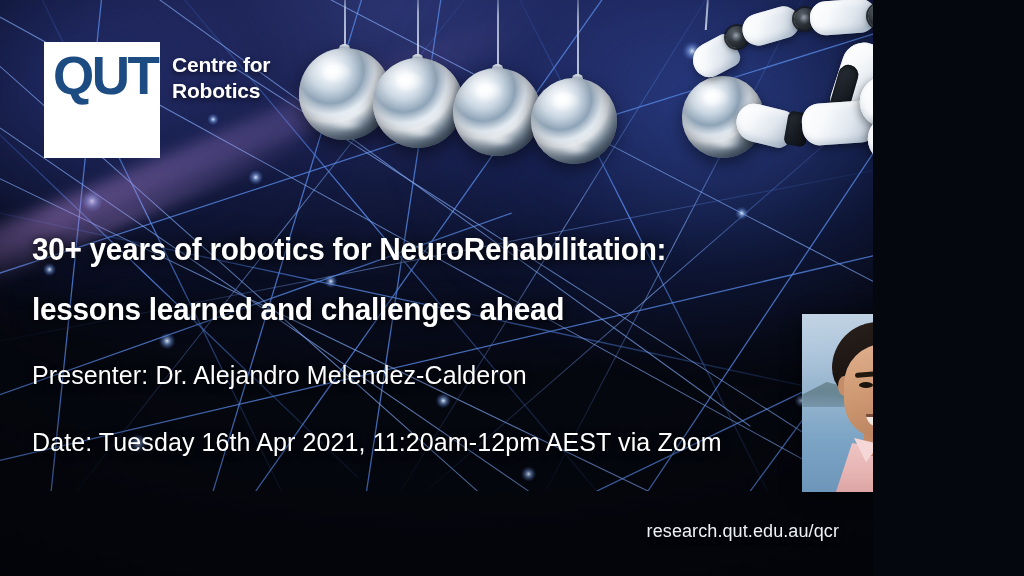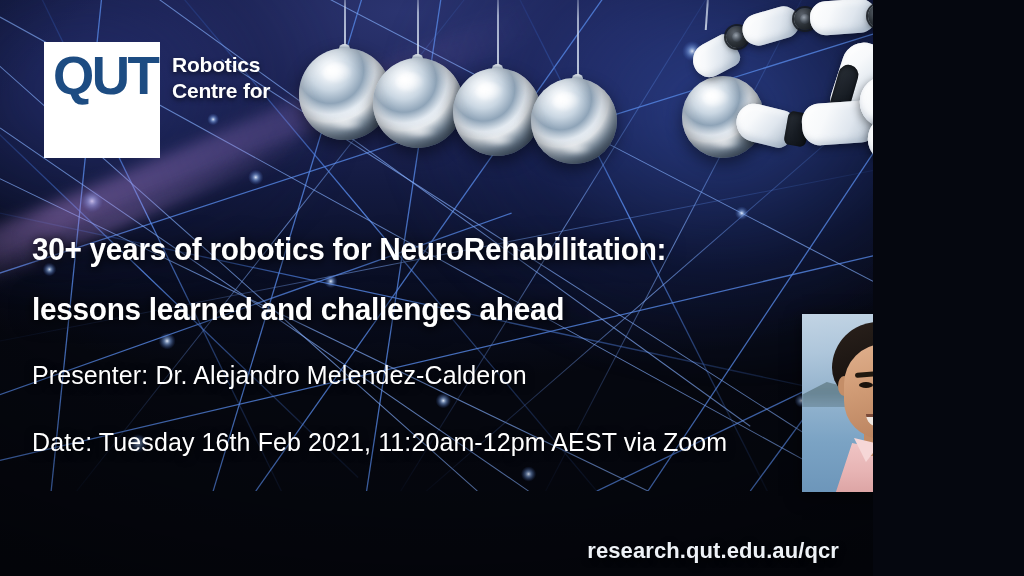--- a/index.html
+++ b/index.html
@@ -188,24 +188,24 @@
     font-weight:normal;
     letter-spacing:.1px;
     white-space:nowrap;
     text-shadow:0 2px 8px rgba(0,0,0,.8);
   }
   .line-presenter { top:361px;text-align:center; }
   .line-date      { top:428px; }
   .line-register  { top:491px; }
 
   .site-url {
-    position:absolute; right:34px; top:538px;
+    position:absolute; right:34px; top:521px;
     color:#eef2f7;
-    font-size:22px;
-    font-weight:bold;
+    font-size:18px;
+    font-weight:normal;
     letter-spacing:.1px;
     white-space:nowrap;
     text-shadow:0 2px 7px rgba(0,0,0,.8);
   }
 
   
   .headshot {
     position:absolute;
     left:802px; top:314px;
     width:177px; height:178px;
@@ -411,29 +411,29 @@
         <i></i>
       </div>
 
     <div class="forearm" style="left:268px; top:118px; width:160px; height:104px; transform:rotate(32deg);"></div>
   </div>
 
   <div class="logo-box">
     <div class="logo-qut">QUT</div>
   </div>
   <div class="logo-sub">
+    <div>Centre for</div>
     <div>Robotics</div>
-    <div>Centre for</div>
   </div>
 
   <div class="title title-1">30+ years of robotics for NeuroRehabilitation:</div>
   <div class="title title-2">lessons learned and challenges ahead</div>
 
   <div class="body-line line-presenter">Presenter:  Dr. Alejandro  Melendez-Calderon</div>
-  <div class="body-line line-date">Date:  Tuesday  16th Feb 2021, 11:20am-12pm AEST via Zoom</div>
+  <div class="body-line line-date">Date:  Tuesday  16th Apr 2021, 11:20am-12pm AEST via Zoom</div>
 
   <div class="site-url">research.qut.edu.au/qcr</div>
 
   <div class="headshot">
     <div class="hs-sky"></div>
     <div class="hs-hills"></div>
     <div class="hs-water"></div>
     <div class="hs-shirt"></div>
     <div class="hs-neck"></div>
     <div class="hs-collar-l"></div>

